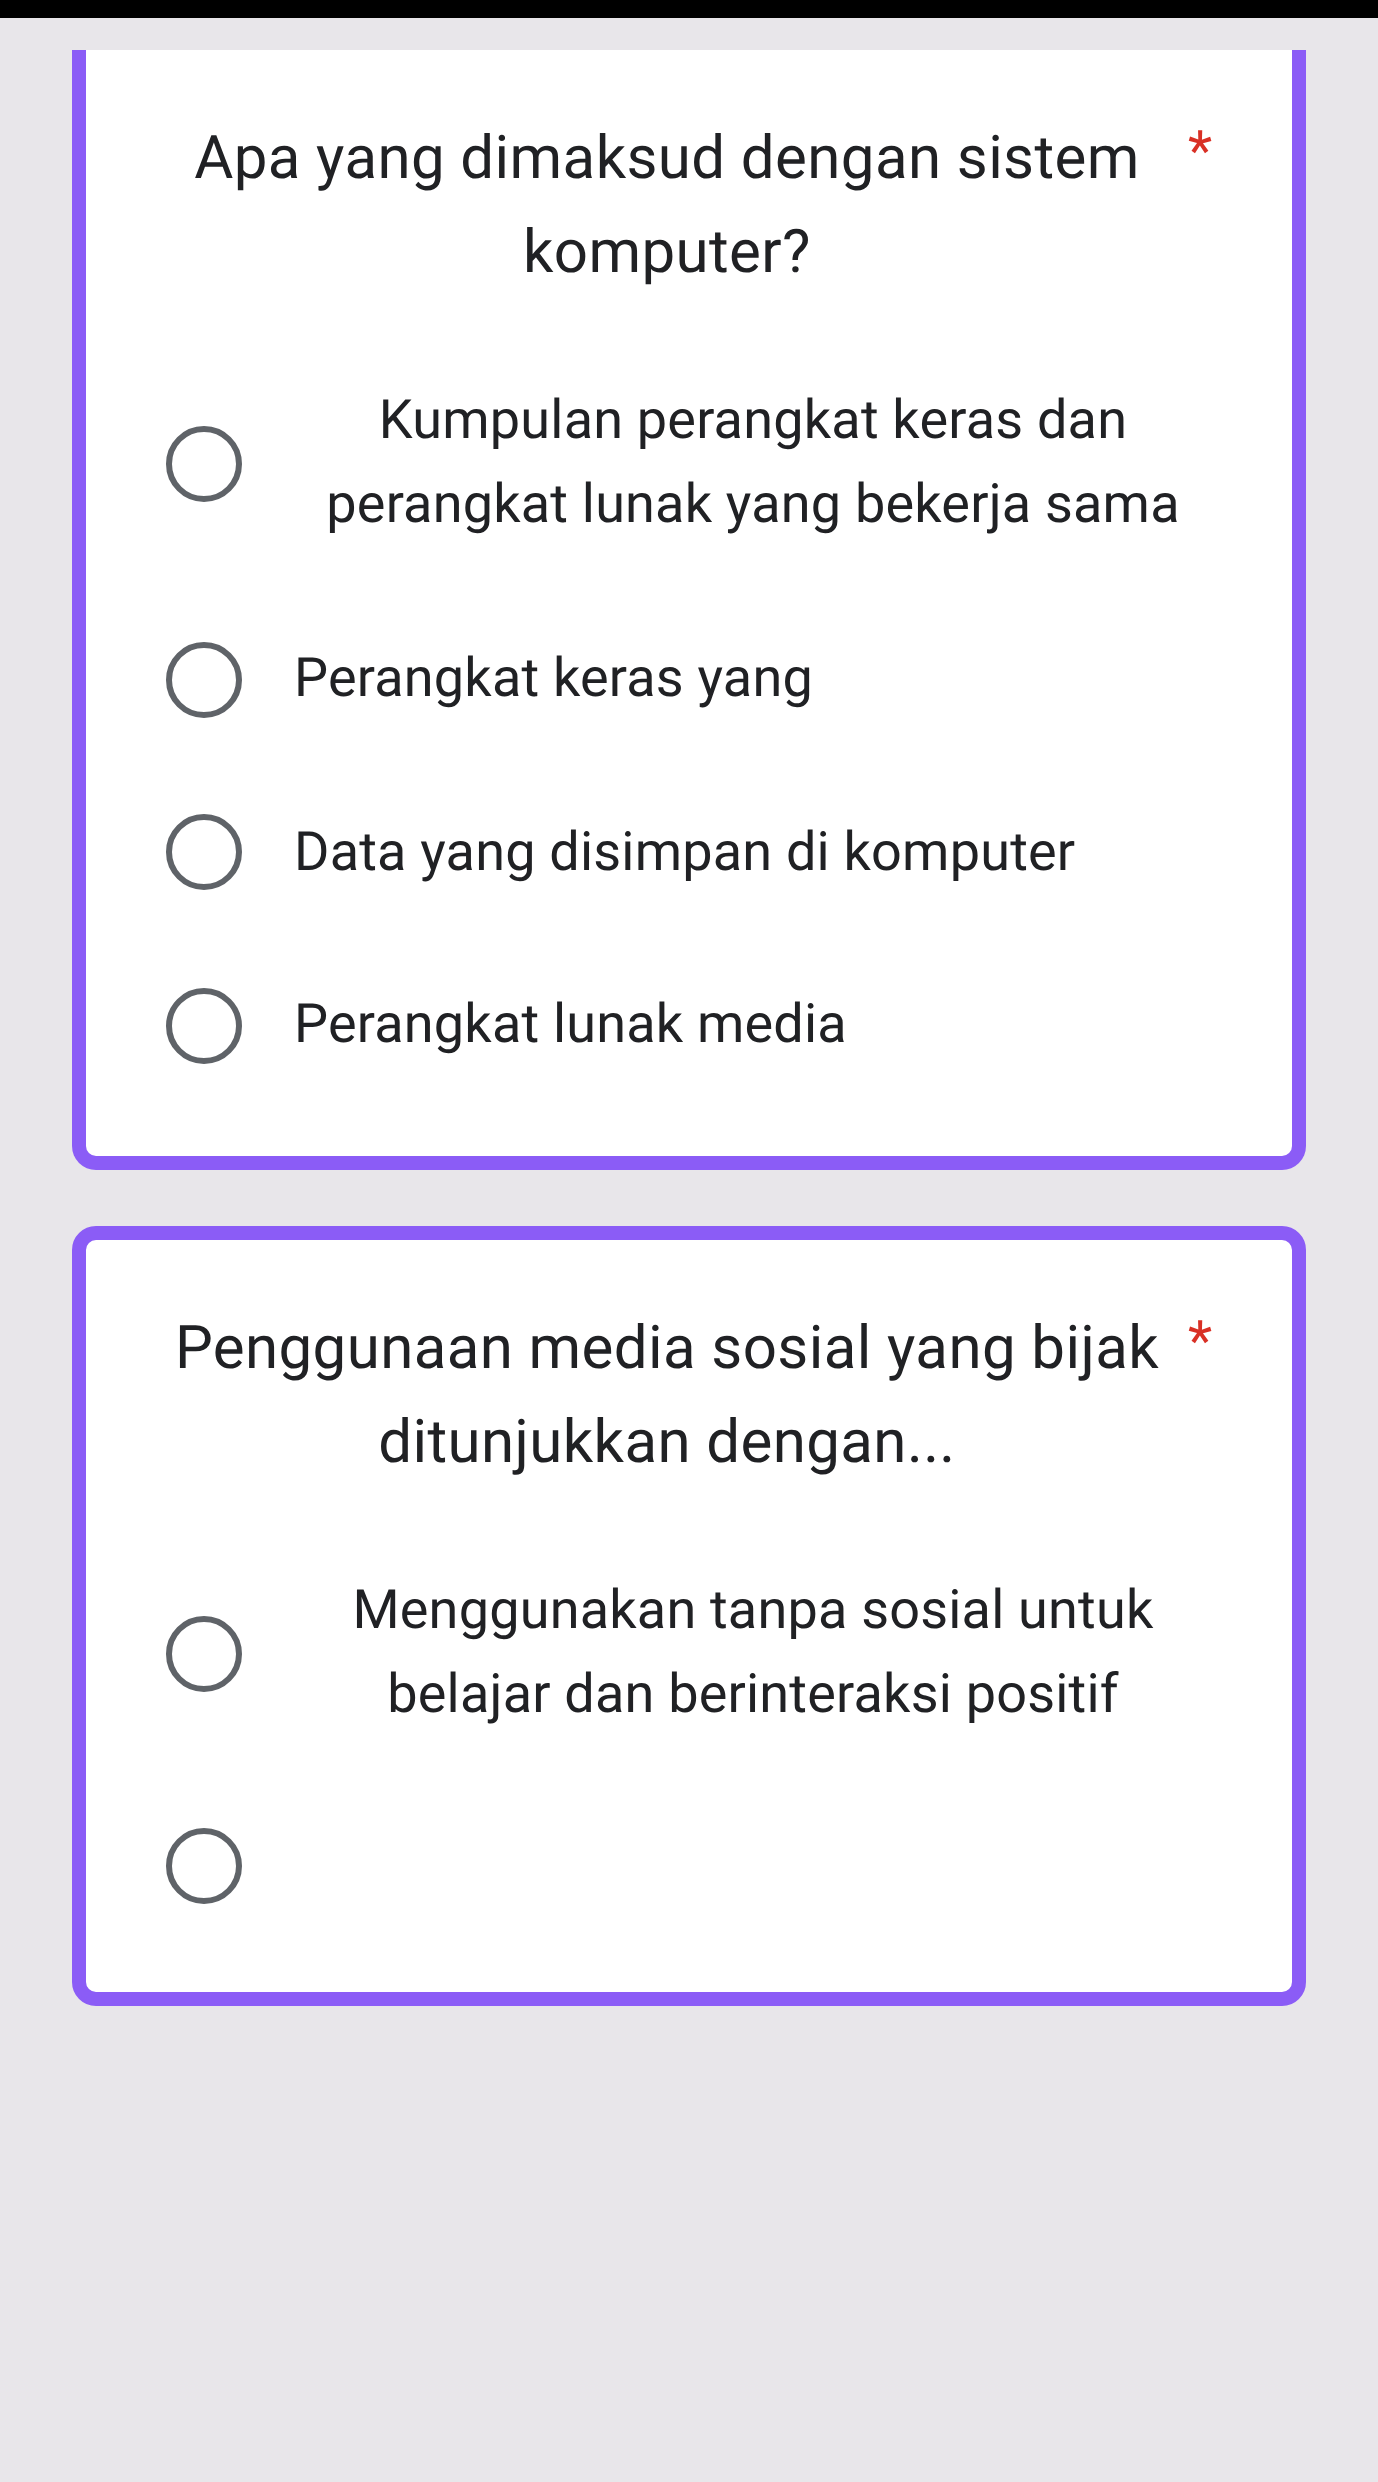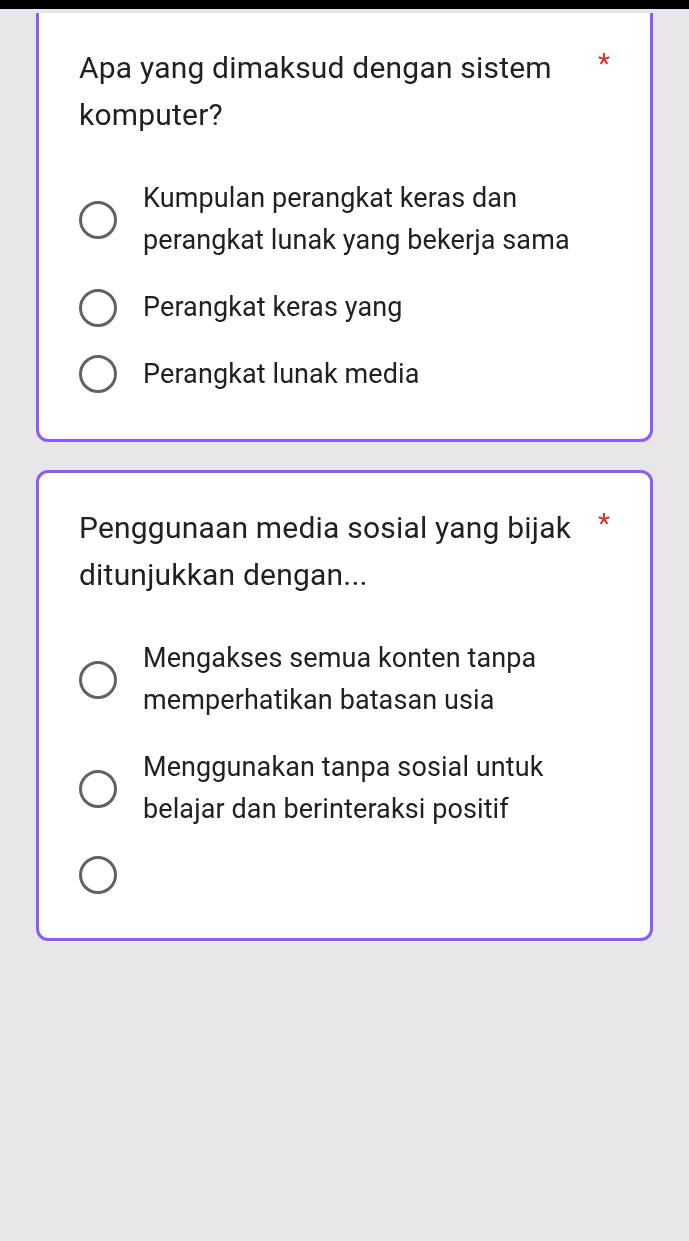--- a/index.html
+++ b/index.html
@@ -1,30 +1,30 @@
 <!DOCTYPE html>
 <html><head>
 <meta charset="utf-8">
 <style>
   * { box-sizing: border-box; margin: 0; padding: 0; }
   html, body { width: 689px; background: #e8e6ea; font-family: Roboto, Arial, sans-serif; color: #202124; }
   .topbar { height: 9px; background: #000; width: 100%; }
-  .page { padding: 4px 36px 0 36px; }
+  .page { padding: 16px 36px 0 36px; text-align: center; }
   .card {
     background: #fff;
-    border: 3px solid #8b5cf6;
+    border: 7px solid #8b5cf6;
     border-radius: 12px;
     padding: 32px 40px 44px 40px;
     margin-bottom: 28px;
   }
   .card.first { border-top-left-radius: 0; border-top-right-radius: 0; border-top: none; }
   .question-row { display: flex; align-items: flex-start; gap: 10px; margin-bottom: 40px; }
   .question-title { font-size: 30px; line-height: 1.55; font-weight: 400; flex: 1; letter-spacing: 0.2px; }
   .required { color: #d93025; font-size: 28px; line-height: 1.1; margin-top: 4px; }
-  .options { display: flex; flex-direction: column; gap: 25px; }
+  .options { display: flex; flex-direction: column; gap: 45px; }
   .option { display: flex; align-items: center; gap: 26px; cursor: pointer; }
   .radio {
     width: 38px; height: 38px; flex: 0 0 38px;
     border: 3px solid #5f6368;
     border-radius: 50%;
     background: #fff;
   }
   .option-label { font-size: 27px; line-height: 1.55; letter-spacing: 0.1px; }
 </style>
 </head>
@@ -43,37 +43,37 @@
       <label class="option">
         <span class="radio"></span>
         <span class="option-label">Kumpulan perangkat keras dan perangkat lunak yang bekerja sama</span>
       </label>
       <label class="option">
         <span class="radio"></span>
         <span class="option-label">Perangkat keras yang</span>
       </label>
       <label class="option">
         <span class="radio"></span>
+        <span class="option-label">Data yang disimpan di komputer</span>
+      </label>
+      <label class="option">
+        <span class="radio"></span>
         <span class="option-label">Perangkat lunak media</span>
       </label>
     </div>
   </div>
 
   <div class="card">
     <div class="question-row">
       <div class="question-title">Penggunaan media sosial yang bijak ditunjukkan dengan...</div>
       <div class="required">*</div>
     </div>
     <div class="options">
       <label class="option">
         <span class="radio"></span>
-        <span class="option-label">Mengakses semua konten tanpa memperhatikan batasan usia</span>
-      </label>
-      <label class="option">
-        <span class="radio"></span>
         <span class="option-label">Menggunakan tanpa sosial untuk belajar dan berinteraksi positif</span>
       </label>
       <label class="option">
         <span class="radio"></span>
       </label>
     </div>
   </div>
 
 </div>
 

